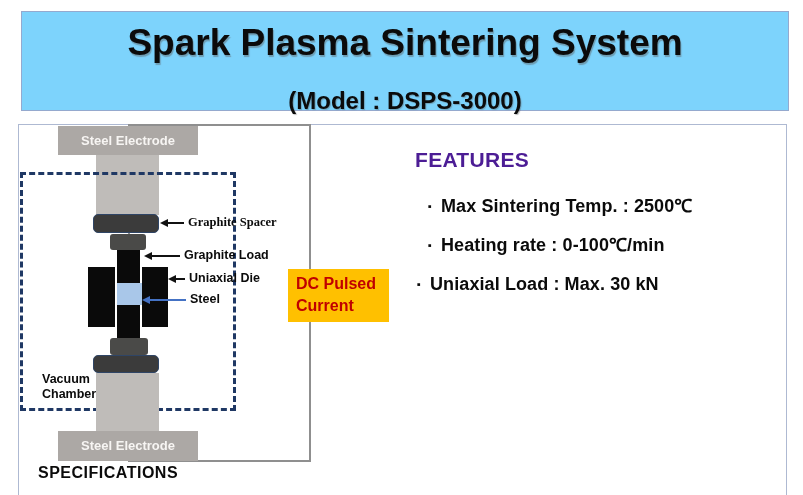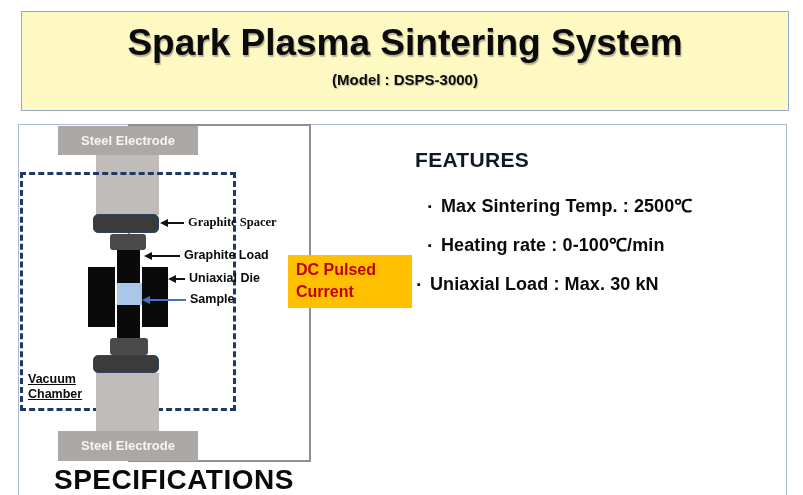--- a/index.html
+++ b/index.html
@@ -3,28 +3,28 @@
 <meta charset="utf-8">
 <style>
   html,body{margin:0;padding:0;background:#fff;}
   .stage{
     position:relative;width:803px;height:495px;background:#fff;overflow:hidden;
     font-family:"Liberation Sans",sans-serif;color:#111;
   }
   
   .title-box{
     position:absolute;left:21px;top:11px;width:768px;height:100px;
-    background:#fef9c3;border:1px solid #95a9ce;box-sizing:border-box;text-align:center;
+    background:#7dd3fc;border:1px solid #95a9ce;box-sizing:border-box;text-align:center;
   }
   .title-main{
     margin:0;padding-top:10px;font-size:37px;font-weight:bold;color:#0b0b0b;
     letter-spacing:0px;text-shadow:1px 2px 1px rgba(90,90,90,.45);
   }
   .title-model{
-    margin:0;padding-top:7px;font-size:15px;font-weight:bold;color:#0b0b0b;
+    margin:16px;padding-top:7px;font-size:24px;font-weight:bold;color:#0b0b0b;
     text-shadow:1px 1px 1px rgba(90,90,90,.4);
   }
   
   .content-panel{
     position:absolute;left:18px;top:124px;width:769px;height:371px;
     border:1px solid #aeb9d2;border-bottom:none;box-sizing:border-box;background:#fff;
   }
   
   .diagram-frame{
     position:absolute;left:128px;top:124px;width:183px;height:338px;
@@ -46,31 +46,31 @@
   
   .dlabel{font-size:12.5px;font-weight:bold;color:#0b0b0b;z-index:6;white-space:pre-line;line-height:15px;}
   .arrow{height:2px;background:#111;z-index:6;}
   .arrow::before{
     content:'';position:absolute;left:-2px;top:-3px;width:0;height:0;
     border-top:4px solid transparent;border-bottom:4px solid transparent;border-right:8px solid #111;
   }
   .arrow.blue{background:#4472c4;}
   .arrow.blue::before{border-right-color:#4472c4;}
   .dc-box{
-    left:288px;top:255px;width:124px;height:53px;background:#ffc000;z-index:7;
+    left:288px;top:269px;width:101px;height:53px;background:#ffc000;z-index:7;
     color:#c00000;font-size:16px;font-weight:bold;line-height:22px;
     padding:4px 0 0 8px;white-space:pre-line;
   }
   .spec-heading{
-    left:54px;top:464px;font-size:28px;font-weight:bold;letter-spacing:.5px;color:#0b0b0b;z-index:6;
+    left:38px;top:464px;font-size:16px;font-weight:bold;letter-spacing:.5px;color:#0b0b0b;z-index:6;
   }
   
   .features{left:403px;top:148px;width:384px;z-index:6;}
   .features-heading{
-    font-size:21px;font-weight:bold;color:#0f172a;margin:0 0 22px 12px;letter-spacing:.3px;
+    font-size:21px;font-weight:bold;color:#4c1d95;margin:0 0 22px 12px;letter-spacing:.3px;
   }
   .feature-item{
     font-size:18px;font-weight:bold;color:#0b0b0b;line-height:24px;margin-bottom:15px;
     padding-left:14px;letter-spacing:.1px;
   }
   .feature-item.indent-more{padding-left:25px;margin-top:11px;}
   .feature-item .blt{font-size:11px;vertical-align:2px;margin-right:9px;}
   .feature-item .txt{white-space:pre-line;}
 </style>
 </head>
@@ -106,23 +106,23 @@
   <div class="abs arrow" style="left:162px;top:222px;width:22px;"></div>
   <div class="abs dlabel" style="left:188px;top:215px;font-family:Liberation Serif, serif;">Graphite Spacer</div>
 
   <div class="abs arrow" style="left:146px;top:255px;width:34px;"></div>
   <div class="abs dlabel" style="left:184px;top:248px;">Graphite Load</div>
 
   <div class="abs arrow" style="left:170px;top:278px;width:15px;"></div>
   <div class="abs dlabel" style="left:189px;top:271px;">Uniaxial Die</div>
 
   <div class="abs arrow blue" style="left:144px;top:299px;width:42px;"></div>
-  <div class="abs dlabel" style="left:190px;top:292px;">Sample</div>
+  <div class="abs dlabel" style="left:190px;top:292px;">Steel</div>
 
-  <div class="abs dlabel" style="left:28px;top:372px;text-decoration:underline;">Vacuum
+  <div class="abs dlabel" style="left:42px;top:372px;">Vacuum
 Chamber</div>
 
   <div class="abs dc-box">DC Pulsed
 Current</div>
 
   <div class="abs spec-heading">SPECIFICATIONS</div>
 
   <div class="abs features">
     <div class="features-heading">FEATURES</div>
 

